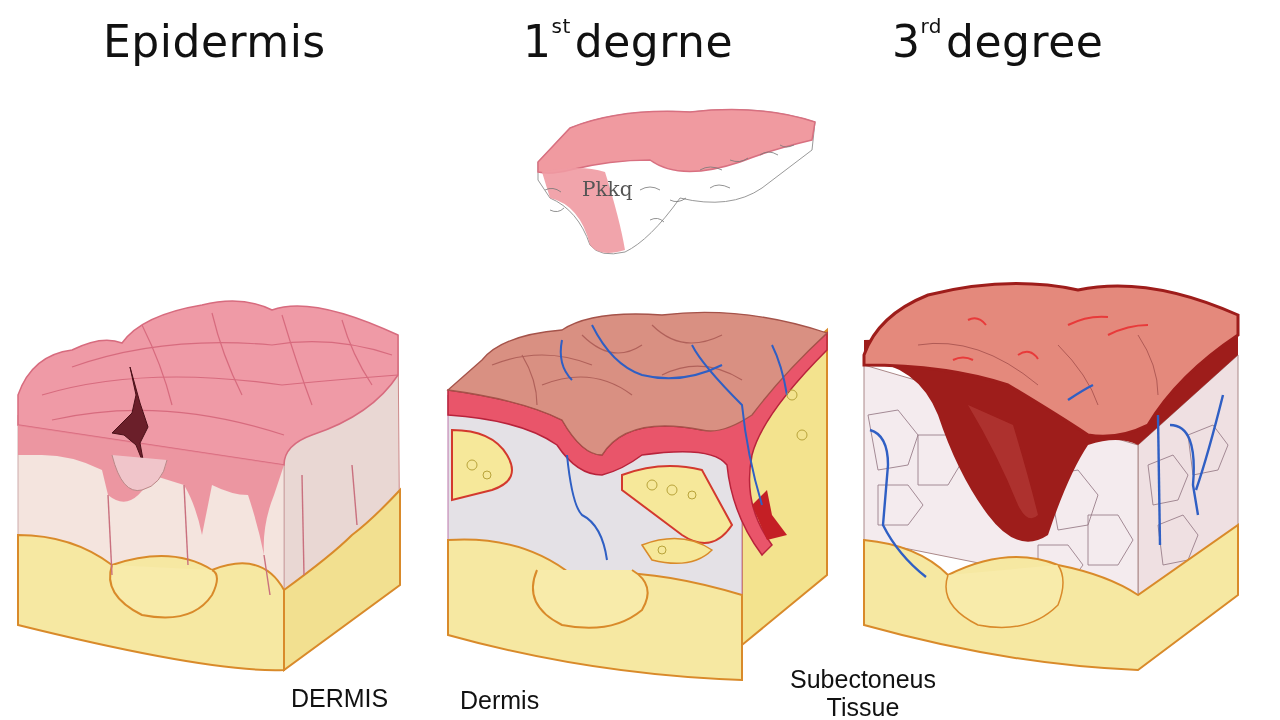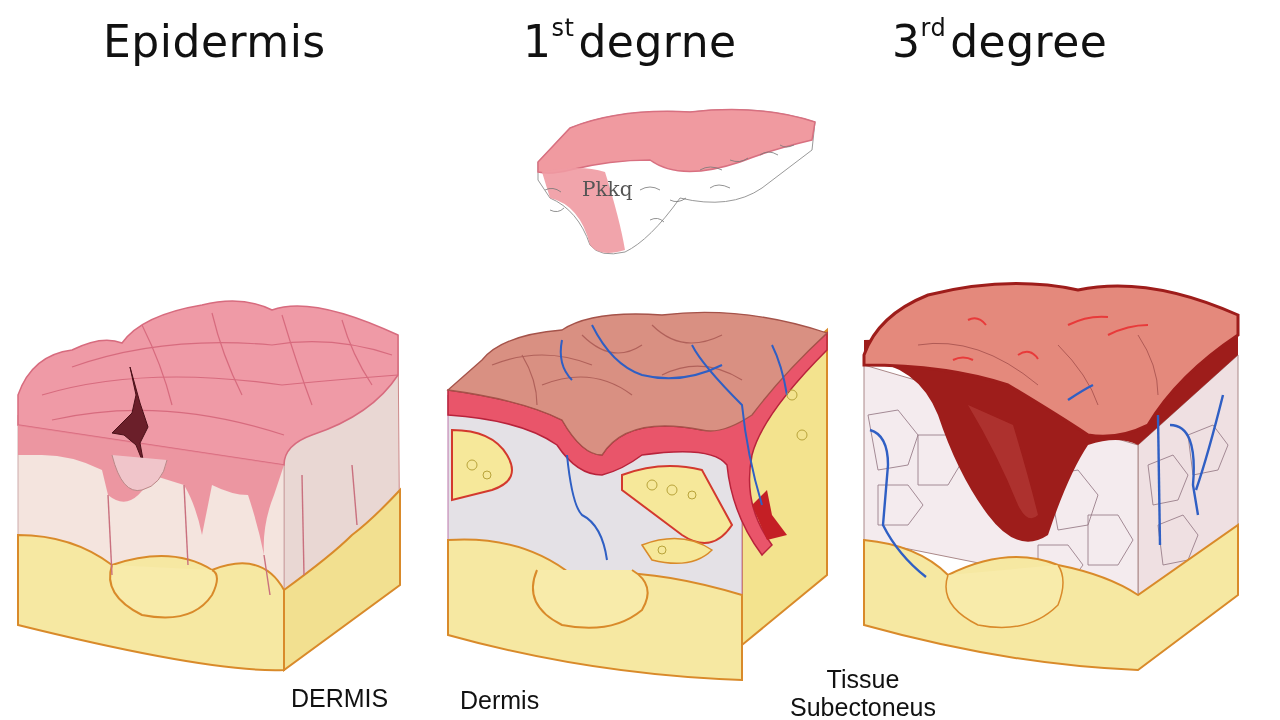--- a/index.html
+++ b/index.html
@@ -1,18 +1,18 @@
 <!DOCTYPE html>
 <html><head>
 <meta charset="utf-8">
 <style>
   html, body { margin:0; padding:0; background:#ffffff; }
   body { width:1280px; height:720px; position:relative; overflow:hidden; font-family:"DejaVu Sans", sans-serif; color:#111; }
   .title { position:absolute; top:4px; font-size:44px; font-weight:400; letter-spacing:0.5px; white-space:nowrap;margin-top:12px; }
-  .title sup { font-size:24px; vertical-align:top; position:relative; top:-2px; margin-right:4px; }
+  .title sup { font-size:20px; vertical-align:top; position:relative; top:-2px; margin-right:4px; }
   #t1 { left:103px; }
   #t2 { left:523px; }
   #t3 { left:892px; }
   .label { position:absolute; font-family:"Liberation Sans", sans-serif; font-size:25px; color:#111; white-space:nowrap; }
   #l1 { left:291px; top:684px; }
   #l2 { left:460px; top:686px; }
   #l3 { left:790px; top:665px; line-height:28px; text-align:center; }
   svg.illus { position:absolute; }
 </style>
 </head>
@@ -158,15 +158,15 @@
     <path d="M300,140 L302,270"></path>
     <path d="M312,150 Q340,150 335,210 L340,240"></path>
     <path d="M365,120 Q350,180 338,215"></path>
     <path d="M210,125 Q225,115 235,110"></path>
   </g>
 </svg>
 
 <div class="label" id="l1">DERMIS</div>
 <div class="label" id="l2">Dermis</div>
 <div class="label" id="l3">
+  <div>Subectoneus</div>
   <div>Tissue</div>
-  <div>Subectoneus</div>
 </div>
 
 </body></html>

